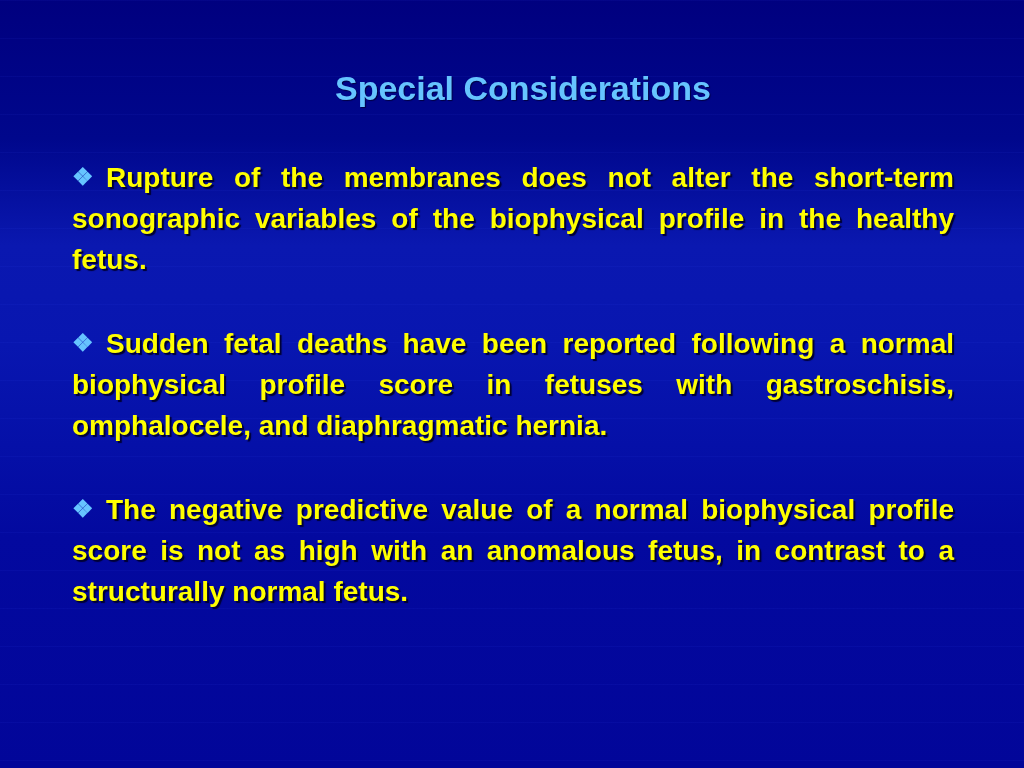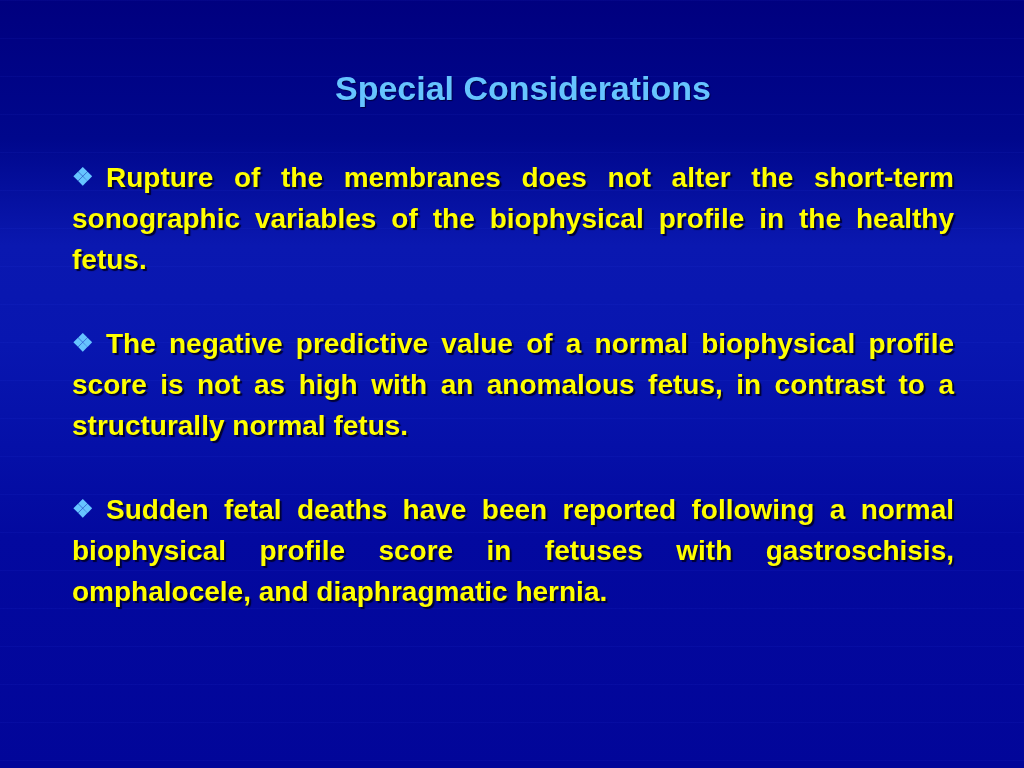--- a/index.html
+++ b/index.html
@@ -63,15 +63,15 @@
   </style>
 </head>
 <body>
 
 <div class="grid"></div>
 
 <h1 class="slide-title">Special Considerations</h1>
 
 <ul class="bullets">
   <li class="bullet"><span class="bullet-icon">❖</span><span>Rupture of the membranes does not alter the short-term sonographic variables of the biophysical profile in the healthy fetus.</span></li>
+  <li class="bullet"><span class="bullet-icon">❖</span><span>Sudden fetal deaths have been reported following a normal biophysical profile score in fetuses with gastroschisis, omphalocele, and diaphragmatic hernia.</span></li>
   <li class="bullet"><span class="bullet-icon">❖</span><span>The negative predictive value of a normal biophysical profile score is not as high with an anomalous fetus, in contrast to a structurally normal fetus.</span></li>
-  <li class="bullet"><span class="bullet-icon">❖</span><span>Sudden fetal deaths have been reported following a normal biophysical profile score in fetuses with gastroschisis, omphalocele, and diaphragmatic hernia.</span></li>
 </ul>
 
 </body></html>

